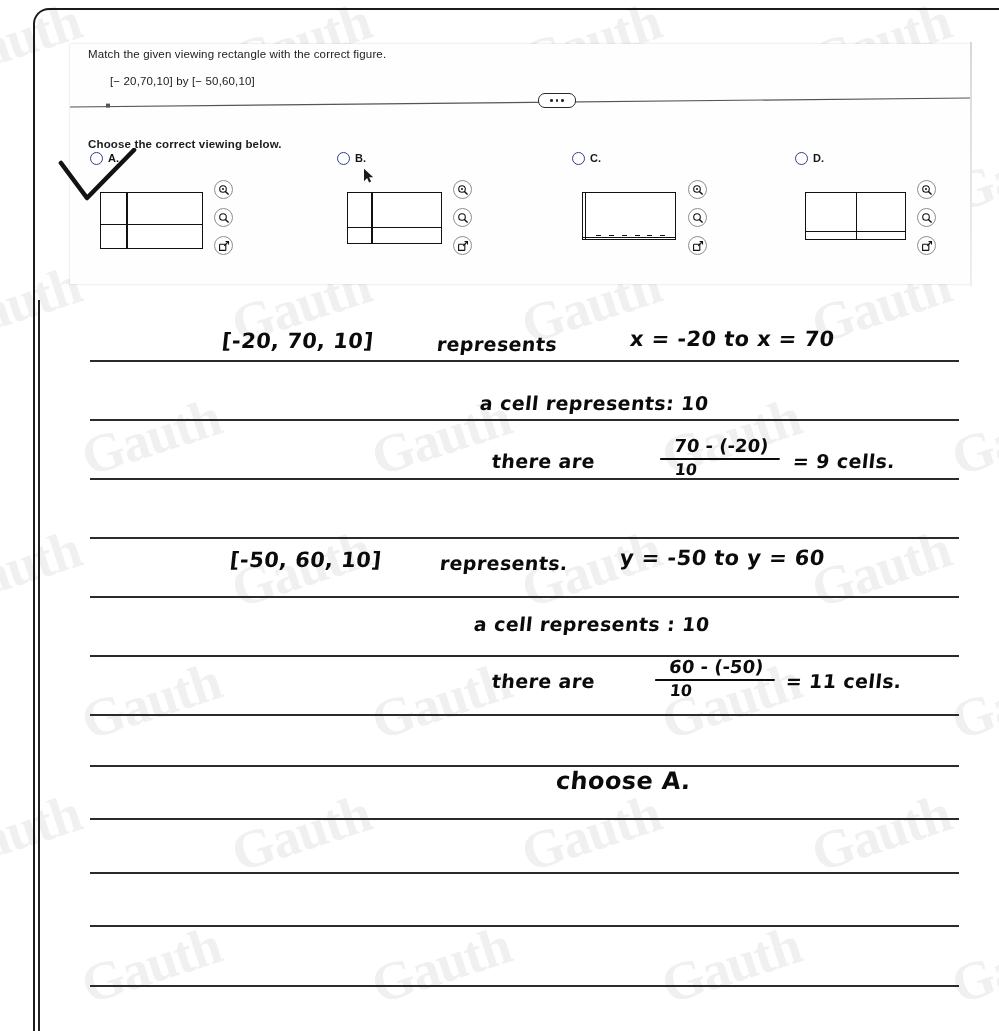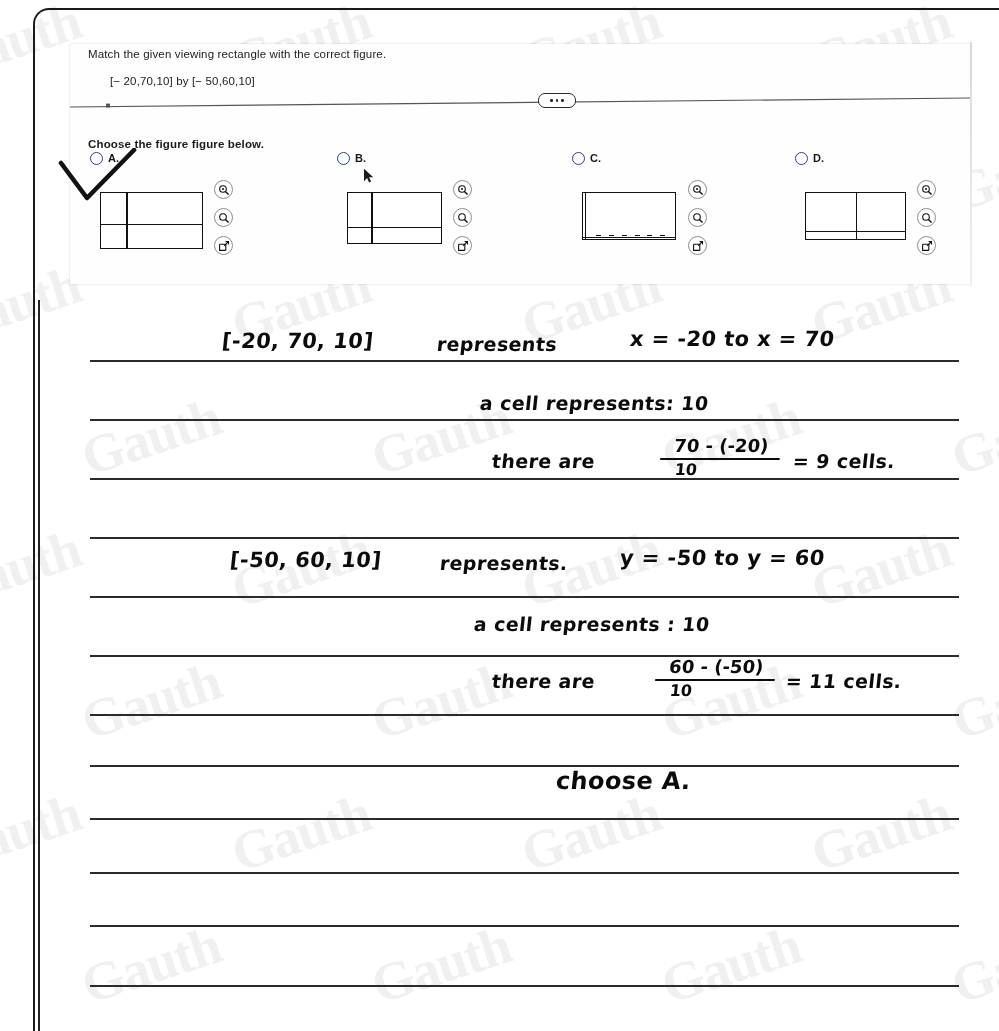--- a/index.html
+++ b/index.html
@@ -219,21 +219,21 @@
       <line x1="0" y1="11" x2="900" y2="2" stroke="#555" stroke-width="1.1"></line>
       <rect x="36" y="7.6" width="4" height="4" fill="#555"></rect>
     </svg>
     <div class="ellipsis-pill">
       <i></i>
         <i></i>
         <i></i>
     </div>
   </div>
 
-  <div class="q-line3">Choose the figure figure below.</div>
+  <div class="q-line3">Choose the correct viewing below.</div>
 
   <div class="option" style="left:18px;">
     <div class="opt-head" style="left:2px;top:0;">
       <span class="radio"></span>
       <span class="opt-label">A.</span>
     </div>
 
     <div class="graph" style="left:12px;top:40px;width:103px;height:57px;">
       <div class="axis-v" style="left:25%;"></div>
       <div class="axis-h" style="top:56%;"></div>

